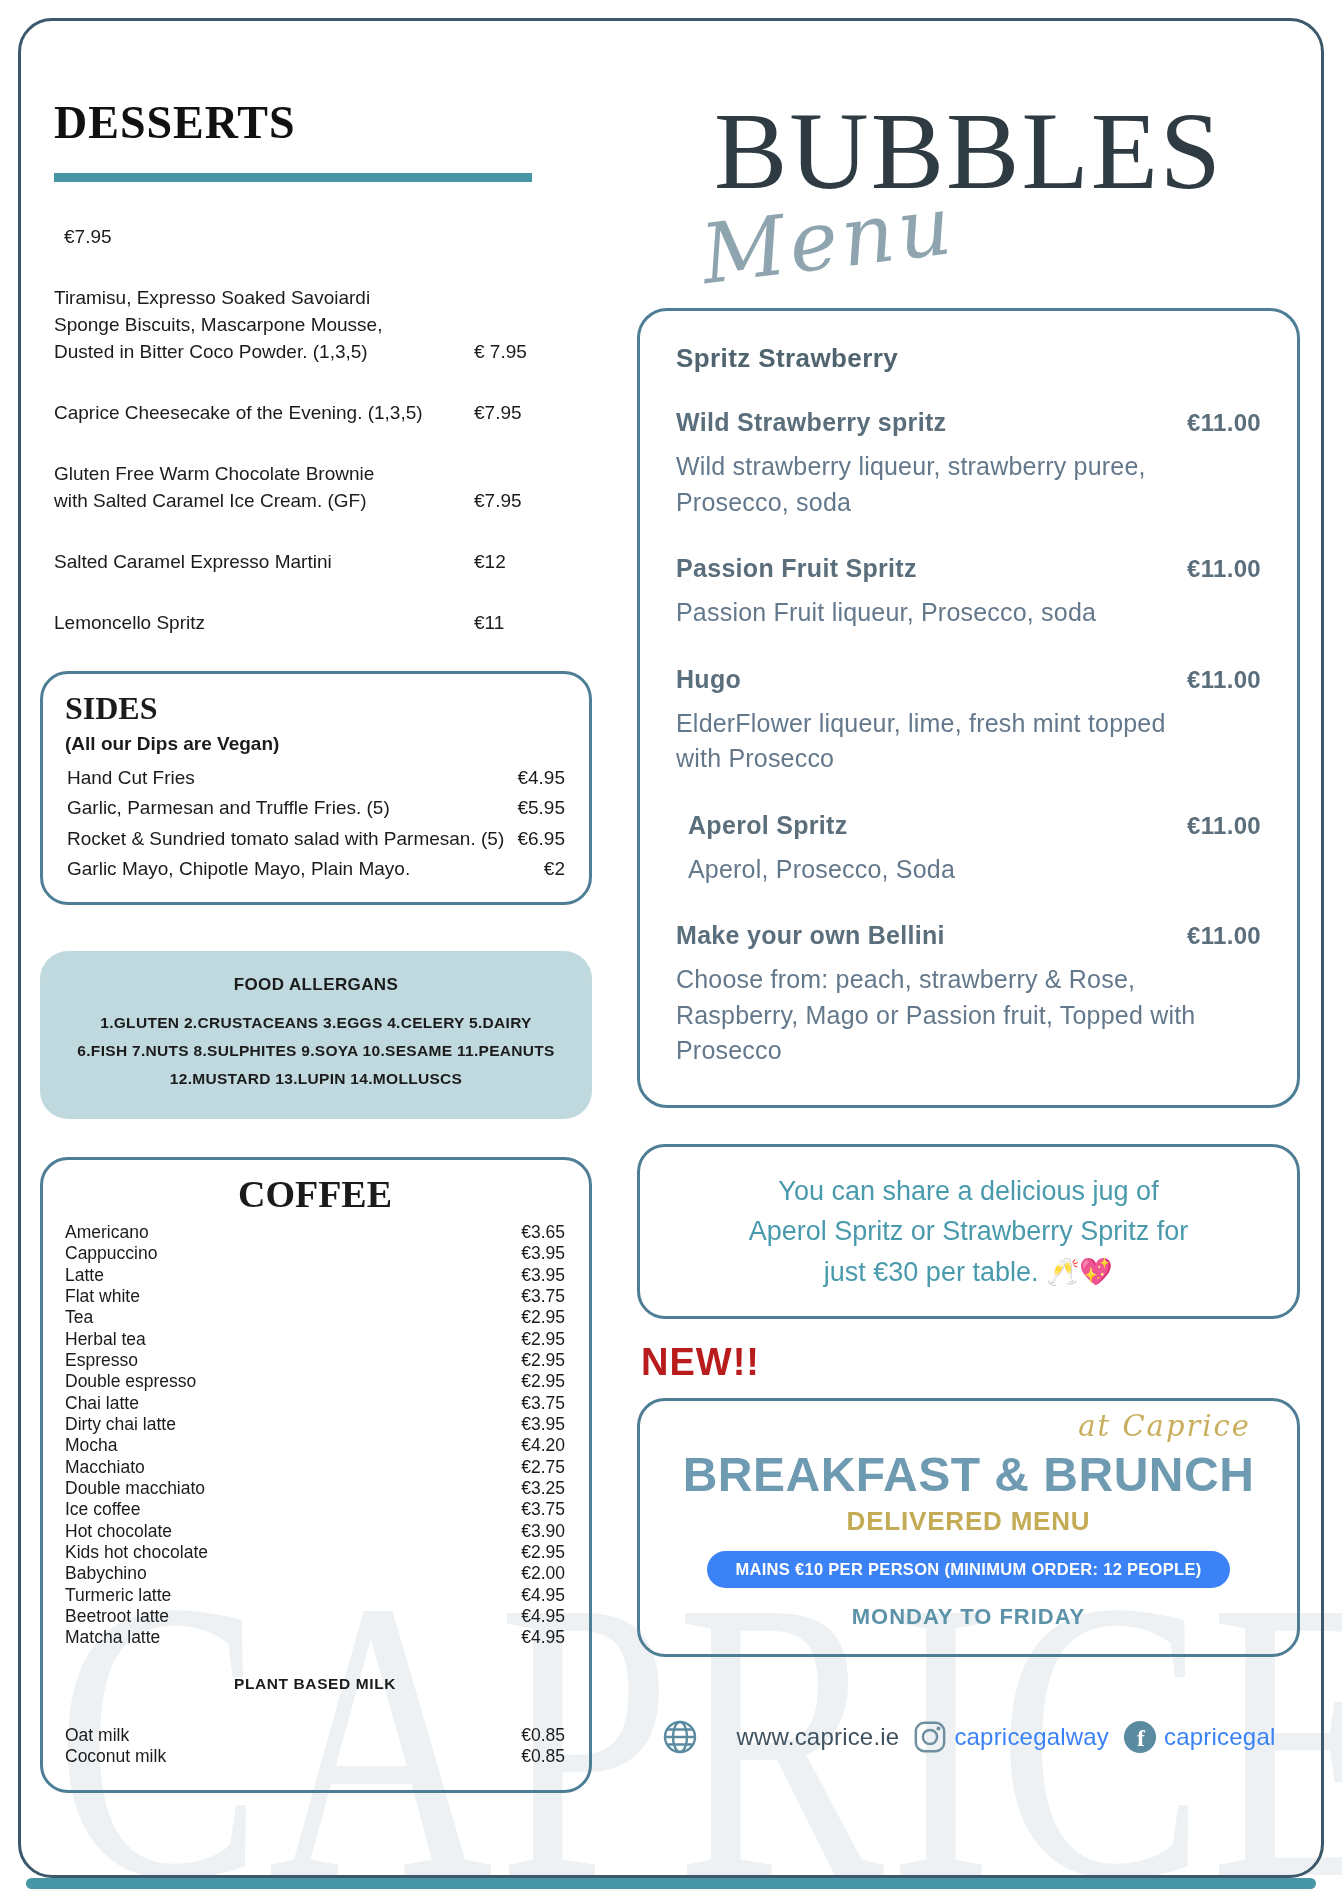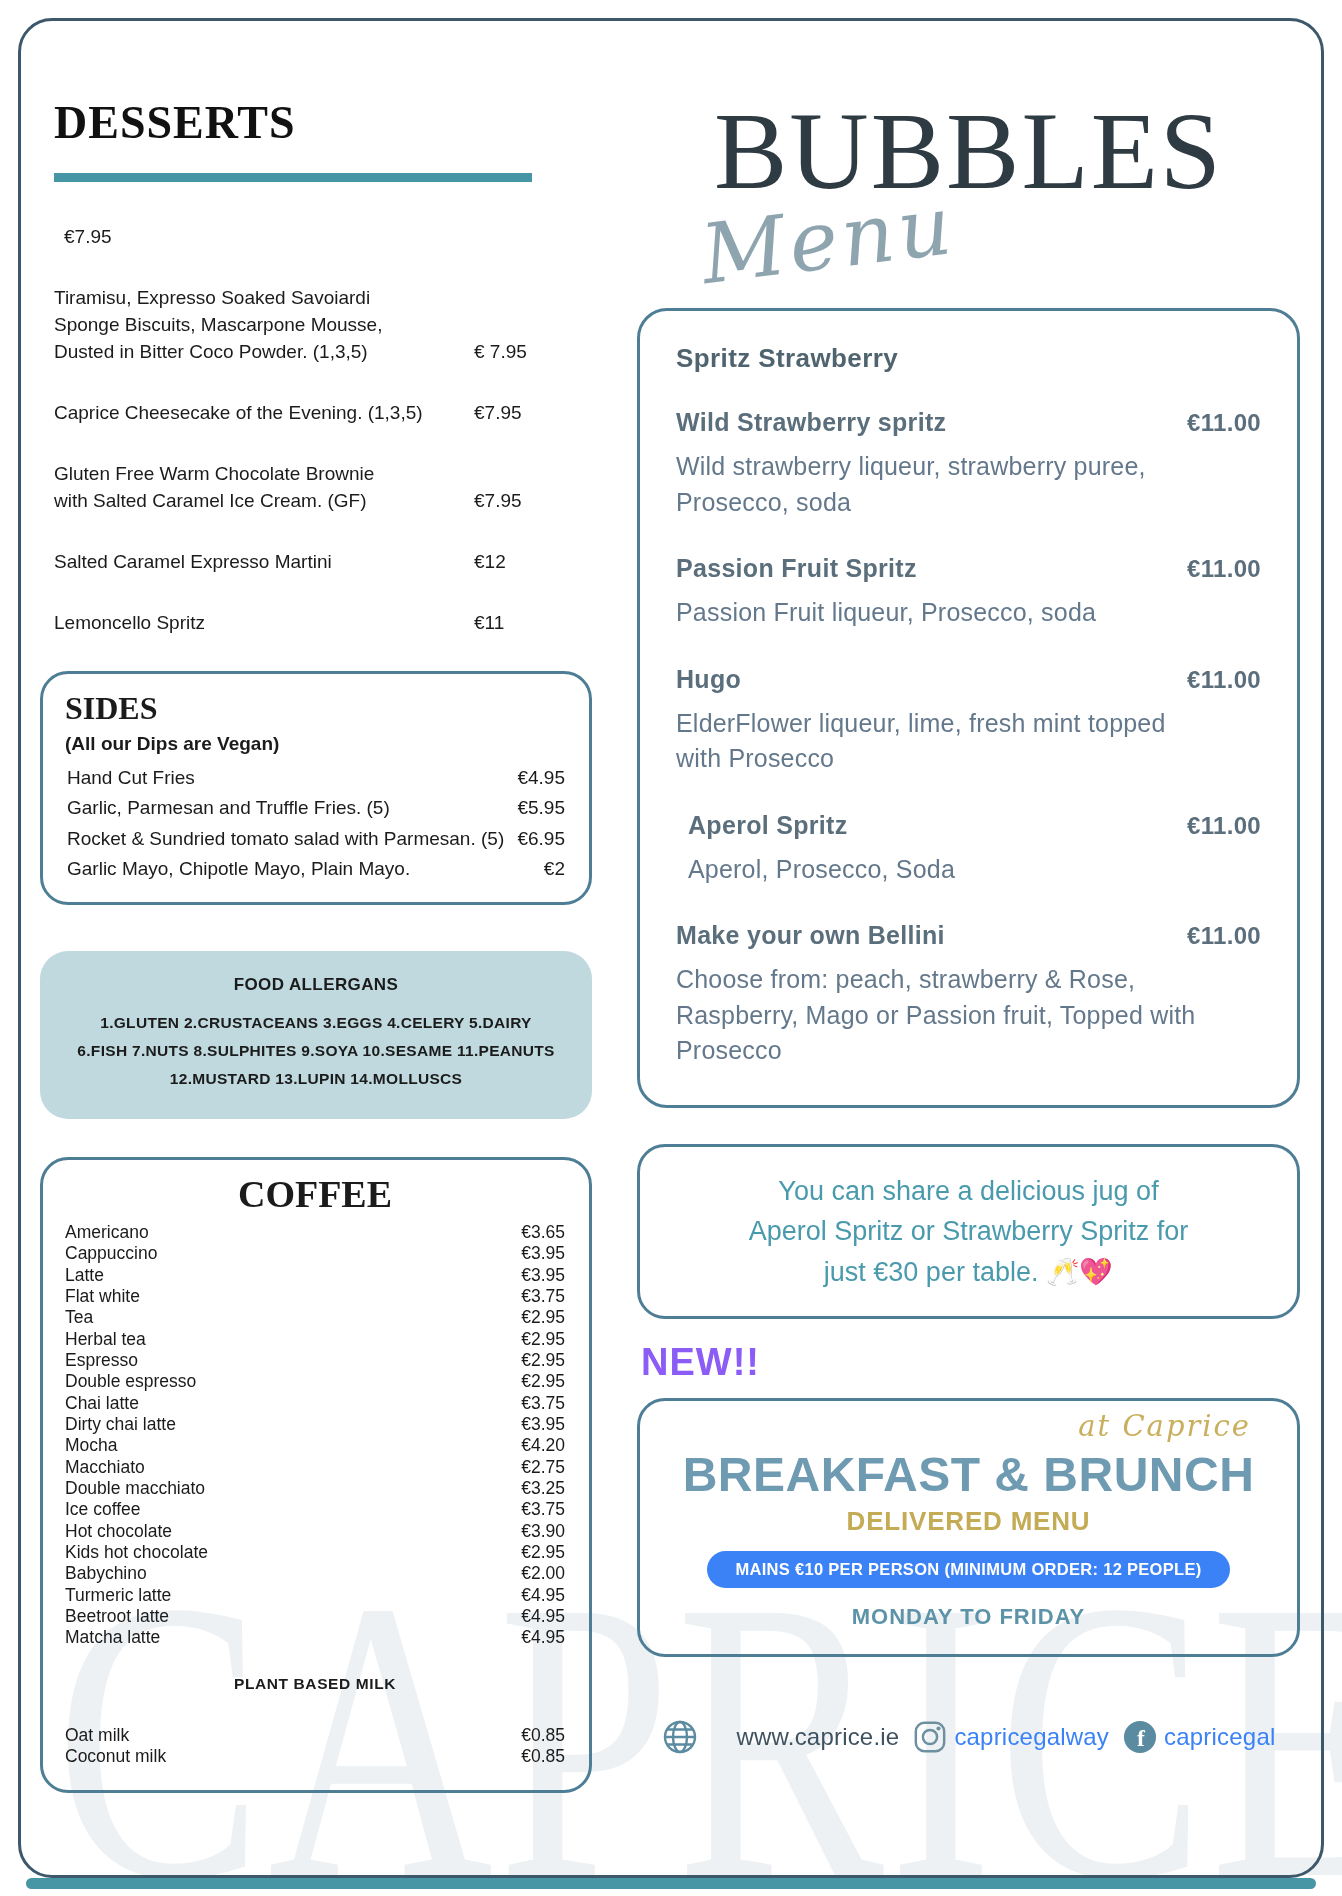--- a/index.html
+++ b/index.html
@@ -52,21 +52,21 @@
   .spritz-item:last-child { margin-bottom:6px; }
   .spritz-item.indent { margin-left:12px; }
   .spritz-head { display:flex; align-items:baseline; justify-content:space-between; }
   .s-name { font-size:25px; font-weight:700; letter-spacing:.3px; }
   .s-price { font-size:24px; font-weight:700; letter-spacing:.3px; }
   .s-desc { font-size:25px; font-weight:400; color:#64788c; line-height:1.42; margin-top:12px;
     white-space:pre-line; max-width:575px; letter-spacing:.2px; }
 
   .share-box { border:3px solid #4e7e95; border-radius:28px; margin-top:36px; padding:24px 16px;
     text-align:center; color:#4a9aad; font-size:27px; line-height:1.5; white-space:pre-line; }
-  .new-badge { margin:22px 0 14px 4px; color:#8b5cf6; font-size:38px; font-weight:800; letter-spacing:1px; }
+  .new-badge { margin:22px 0 14px 4px; color:#b91c1c; font-size:38px; font-weight:800; letter-spacing:1px; }
 
   .breakfast-box { border:3px solid #4e7e95; border-radius:28px; padding:10px 30px 24px; position:relative; text-align:center; }
   .bb-script { position:absolute; top:8px; right:46px; font-family:"DejaVu Serif", serif; font-style:italic;
     font-size:29px; color:#c9af5d; letter-spacing:2px; }
   .bb-title { margin-top:36px; font-size:48px; font-weight:800; color:#6e9bb1; letter-spacing:.5px; }
   .bb-sub { font-size:26px; font-weight:800; color:#c4ab55; letter-spacing:.8px; margin-top:4px; }
   .bb-pill { display:inline-block; margin-top:14px; background:#3b82f6; color:#fff; font-size:16.5px;
     font-weight:700; letter-spacing:.3px; padding:9px 28px; border-radius:999px; }
   .bb-days { font-size:22px; font-weight:800; color:#5c93a9; letter-spacing:1px; margin-top:16px; }
 

